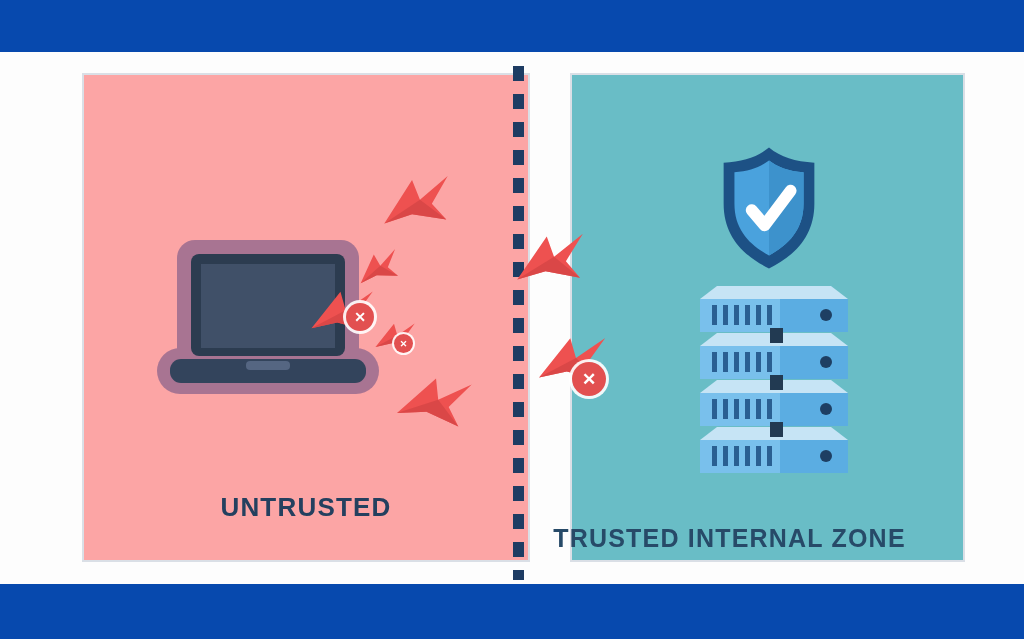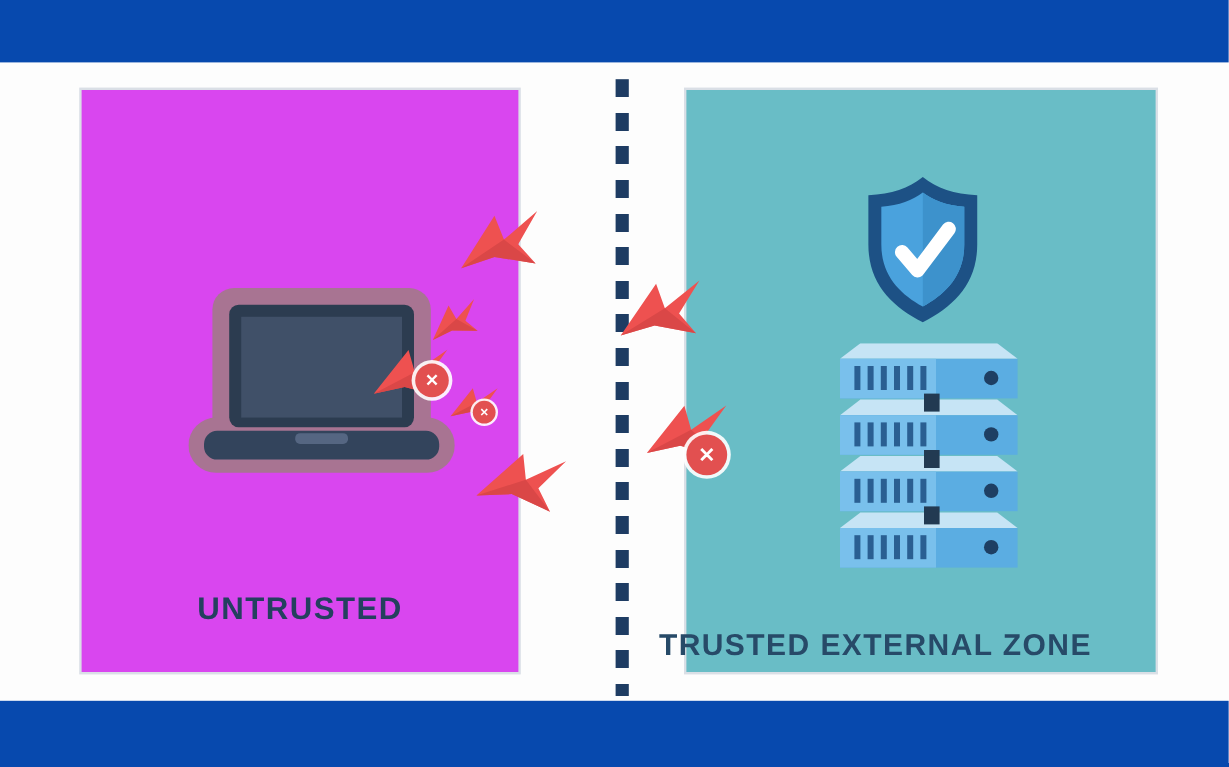--- a/index.html
+++ b/index.html
@@ -10,21 +10,21 @@
   }
   .stage{position:absolute;inset:0;width:1024px;height:639px;}
 
   
   .band{position:absolute;left:0;width:1024px;background:#0749ae;}
   .band.top{top:0;height:52px;}
   .band.bottom{top:584px;height:55px;}
 
   
   .panel{position:absolute;top:75px;height:485px;box-shadow:0 0 0 2px rgba(190,198,212,.55);}
-  .panel.left{left:68px;width:364px;background:#d946ef;}
+  .panel.left{left:84px;width:444px;background:#fca5a5;}
   .panel.right{left:572px;width:391px;background:#69bdc6;}
 
   
   .divider{
     position:absolute;left:513px;top:66px;width:11px;height:514px;
     background:repeating-linear-gradient(to bottom,#1e3c63 0 15px,transparent 15px 28px);
   }
 
   
   .zone-label{
@@ -90,21 +90,21 @@
     <rect x="0" y="118" width="222" height="46" rx="23" fill="#a87492"></rect>
     <rect x="34" y="24" width="154" height="102" rx="8" fill="#2c3c50"></rect>
     <rect x="44" y="34" width="134" height="84" fill="#405068"></rect>
     <rect x="13" y="129" width="196" height="24" rx="11" fill="#33445c"></rect>
     <rect x="89" y="131" width="44" height="9" rx="4" fill="#556682"></rect>
   </svg>
 
   <div class="divider"></div>
 
   <div class="panel right">
-    <div class="zone-label">TRUSTED EXTERNAL ZONE</div>
+    <div class="zone-label">TRUSTED INTERNAL ZONE</div>
   </div>
 
   <svg class="icon shield-icon" viewBox="0 0 100 120">
     <path d="M50 4 C61 13 74 17 92 18 L92 56 C92 86 74 104 50 116 C26 104 8 86 8 56 L8 18 C26 17 39 13 50 4 Z" fill="#1d5185"></path>
     <path d="M50 16 C58 22 68 26 82 27 L82 56 C82 80 68 94 50 104 C32 94 18 80 18 56 L18 27 C32 26 42 22 50 16 Z" fill="#4aa2dd"></path>
     <clipPath id="shr">
         <rect x="50" y="0" width="50" height="120"></rect>
       </clipPath>
     <path d="M50 16 C58 22 68 26 82 27 L82 56 C82 80 68 94 50 104 C32 94 18 80 18 56 L18 27 C32 26 42 22 50 16 Z" fill="#3d92cc" clip-path="url(#shr)"></path>
     <path d="M34 62 L46 76 L70 44" stroke="#ffffff" stroke-width="11" fill="none" stroke-linecap="round" stroke-linejoin="round"></path>

